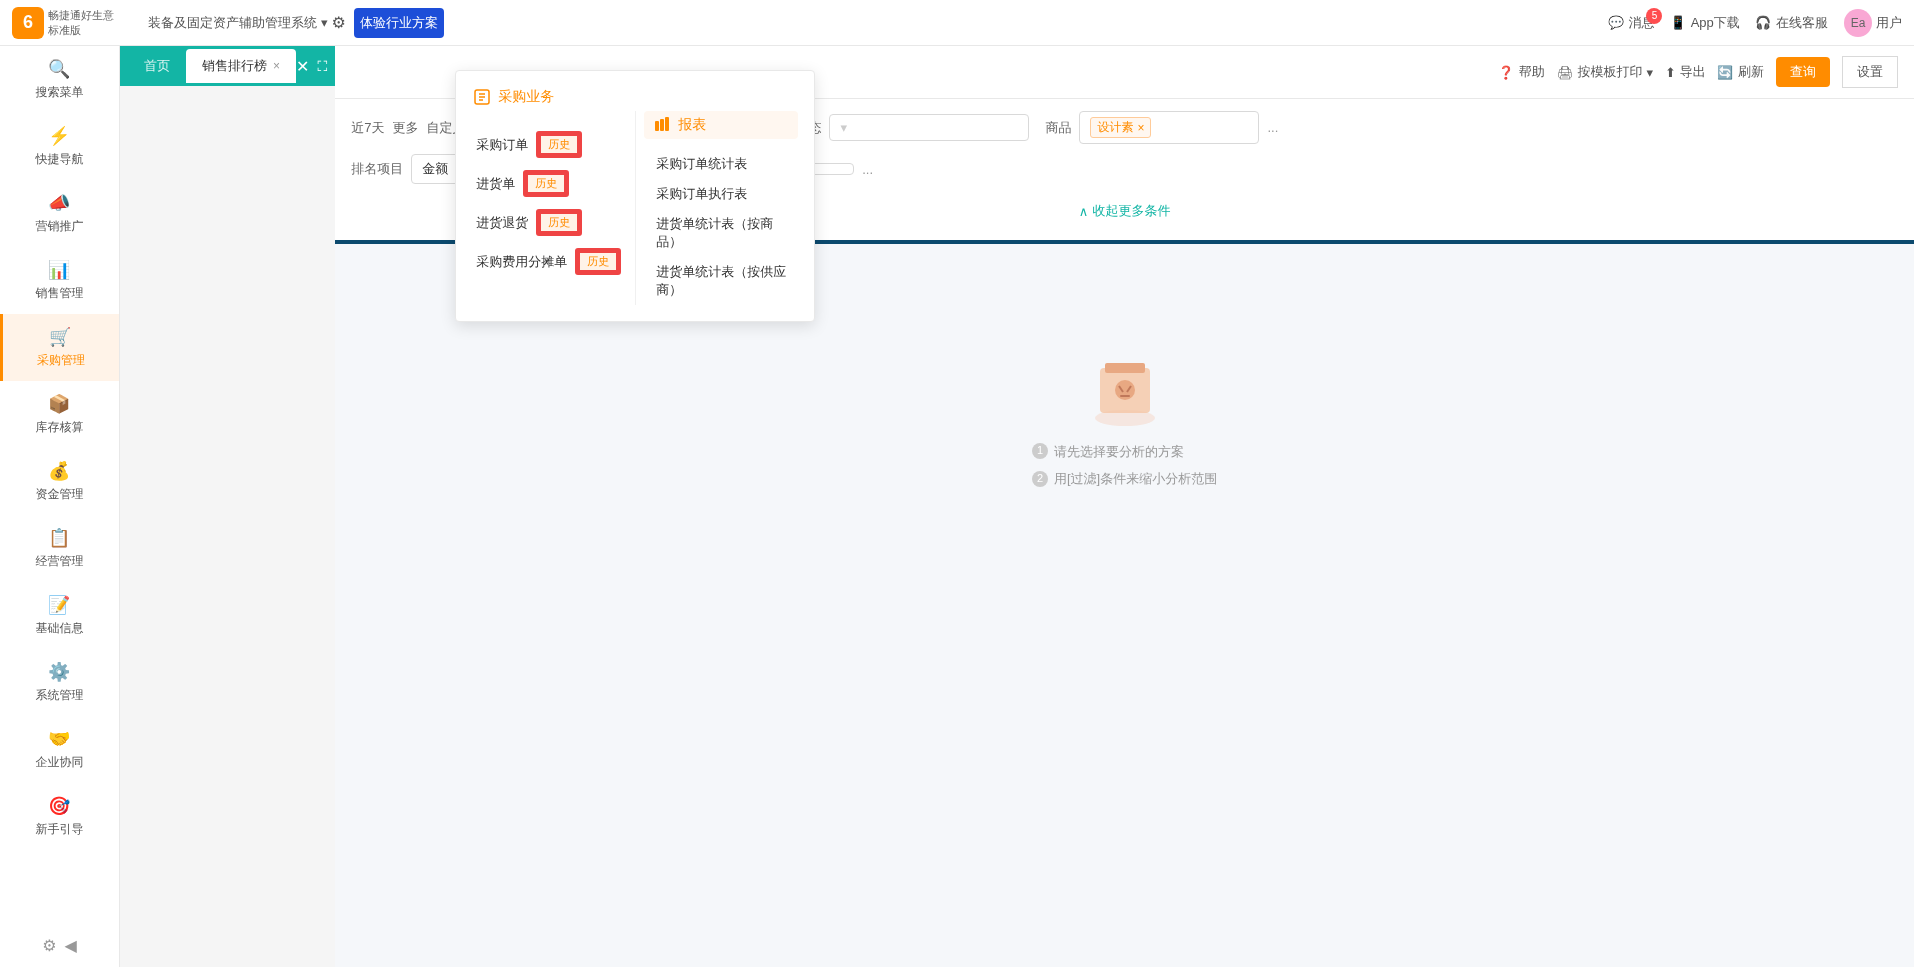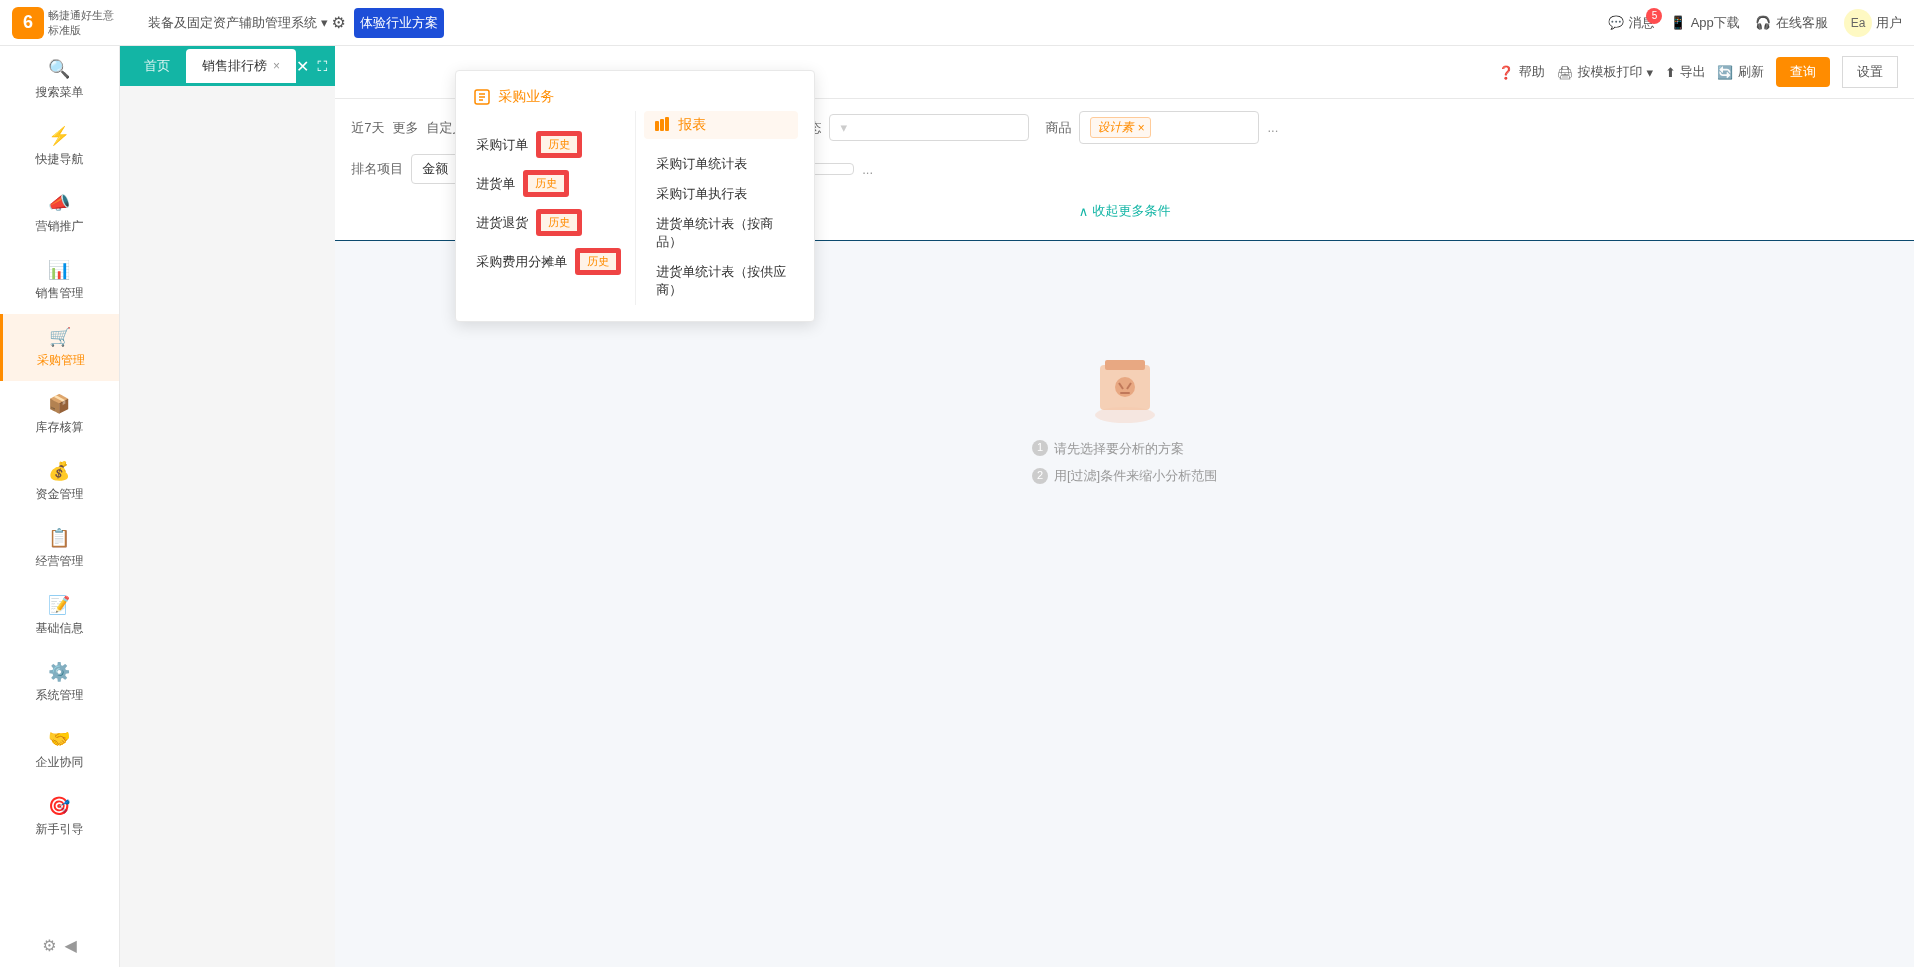--- a/index.html
+++ b/index.html
@@ -11,21 +11,21 @@
     .logo-icon { width: 32px; height: 32px; background: #ff8c00; border-radius: 6px; display: flex; align-items: center; justify-content: center; color: white; font-size: 18px; font-weight: bold; }
     .logo-text { font-size: 11px; color: #666; line-height: 1.3; }
     .topbar-system { display: flex; align-items: center; gap: 4px; font-size: 13px; color: #333; margin-left: 8px; }
     .topbar-system span { color: #555; }
     .topbar-dropdown { color: #999; cursor: pointer; }
     .topbar-gear { color: #999; cursor: pointer; font-size: 16px; }
     .topbar-btn { background: #1d4ed8; color: white; border: none; border-radius: 4px; padding: 6px 6px; cursor: pointer; font-size: 13px; }
     .topbar-right { margin-left: auto; display: flex; align-items: center; gap: 16px; }
     .topbar-right-item { display: flex; align-items: center; gap: 4px; color: #555; cursor: pointer; font-size: 13px; position: relative; }
     .badge { background: #ff4d4f; color: white; font-size: 10px; border-radius: 8px; padding: 0 4px; min-width: 16px; height: 16px; display: flex; align-items: center; justify-content: center; position: absolute; top: -6px; right: -8px; }
-    .avatar { width: 28px; height: 28px; background: #fef9c3; border-radius: 50%; display: flex; align-items: center; justify-content: center; color: #666; font-size: 12px; }
+    .avatar { width: 28px; height: 28px; background: #f9a8d4; border-radius: 50%; display: flex; align-items: center; justify-content: center; color: #666; font-size: 12px; }
 
     
     .layout { display: flex; height: calc(967px - 46px); }
 
     
     .sidebar { width: 120px; background: #fff; border-right: 1px solid #e8e8e8; display: flex; flex-direction: column; }
     .sidebar-item { display: flex; flex-direction: column; align-items: center; padding: 12px 8px; cursor: pointer; color: #555; gap: 4px; font-size: 12px; transition: all 0.2s; }
     .sidebar-item.active { color: #ff8c00; background: #fff3e8; border-left: 3px solid #ff8c00; }
     .sidebar-icon { font-size: 18px; }
     .sidebar-bottom { margin-top: auto; display: flex; padding: 12px; gap: 8px; justify-content: center; }
@@ -44,21 +44,21 @@
 
     
     .content { flex: 1; background: #f5f7fa; padding: 0; position: relative; overflow: hidden; }
 
     
     .toolbar { background: white; padding: 10px 16px; display: flex; align-items: center; gap: 12px; border-bottom: 1px solid #e8e8e8; justify-content: flex-end; }
     .toolbar-btn { display: flex; align-items: center; gap: 4px; color: #555; cursor: pointer; font-size: 13px; }
     .toolbar-btn.primary { background: #ff8c00; color: white; border: none; border-radius: 4px; padding: 6px 14px; cursor: pointer; }
 
     
-    .filter-bar { background: white; padding: 12px 16px; border-bottom: 1px solid #0c4a6e; }
+    .filter-bar { background: white; padding: 12px 16px; border-bottom: 4px solid #0c4a6e; }
     .filter-row { display: flex; align-items: center; gap: 16px; margin-bottom: 10px; flex-wrap: wrap; }
     .filter-item { display: flex; align-items: center; gap: 8px; }
     .filter-label { color: #666; font-size: 13px; white-space: nowrap; }
     .filter-input { border: 1px solid #d9d9d9; border-radius: 4px; padding: 5px 10px; font-size: 13px; color: #333; min-width: 160px; display: flex; align-items: center; justify-content: space-between; gap: 8px; cursor: pointer; }
     .filter-input-wide { min-width: 280px; }
     .filter-tag { background: #fff7f0; border: 1px solid #ffcb99; color: #ff8c00; border-radius: 3px; padding: 1px 6px; font-size: 12px; display: flex; align-items: center; gap: 4px; }
     .filter-tag .remove { cursor: pointer; color: #ff8c00; }
     .filter-dots { color: #999; cursor: pointer; }
     .filter-collapse { display: flex; align-items: center; justify-content: center; padding: 8px; color: #13b5a5; cursor: pointer; font-size: 13px; gap: 4px; }
 
@@ -225,21 +225,21 @@
             </div>
           </div>
           <div class="filter-item">
             <span class="filter-label">单据状态</span>
             <div class="filter-input" style="min-width:200px;">
               <span style="color:#ccc;">▾</span>
             </div>
           </div>
           <div class="filter-item">
             <span class="filter-label">商品</span>
-            <div class="filter-input" style="min-width:180px;font-style:italic;">
+            <div class="filter-input" style="min-width:180px;">
               <div class="filter-tag">
                 <span>设计素</span>
                 <span class="remove">×</span>
               </div>
             </div>
             <span class="filter-dots">...</span>
           </div>
         </div>
 
         <div class="filter-row">

